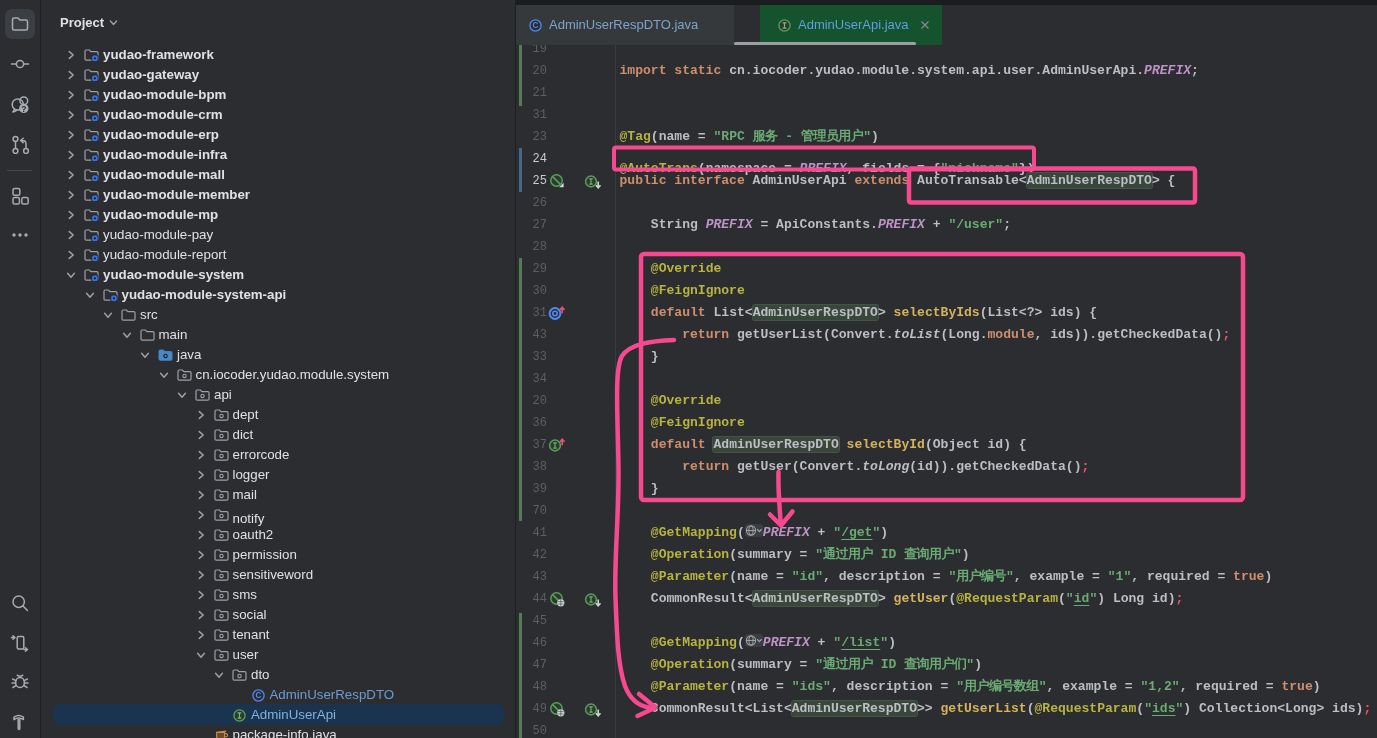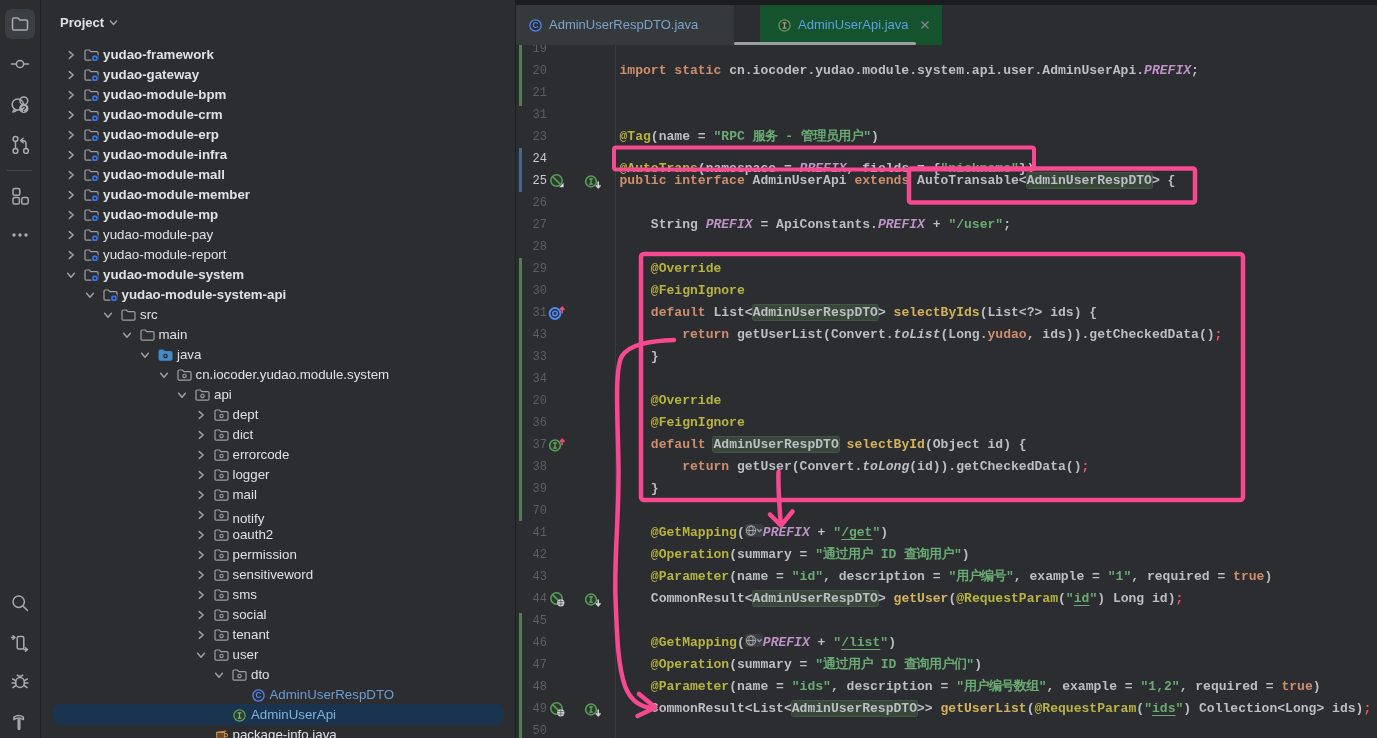--- a/index.html
+++ b/index.html
@@ -717,21 +717,21 @@
 <div class="cl" style="top:37px"></div>
 <div class="cl" style="top:81px"><span class="a">@Tag</span>(name = <span class="s">"RPC <i class="z">服</i><i class="z">务</i> - <i class="z">管</i><i class="z">理</i><i class="z">员</i><i class="z">用</i><i class="z">户</i>"</span>)</div>
 <div class="cl" style="top:113px"><span class="a">@AutoTrans</span>(namespace = <span class="c">PREFIX</span>, fields = {<span class="s">"nickname"</span>})</div>
 <div class="cl" style="top:125px"><span class="k">public interface</span> AdminUserApi <span class="k">extends</span> AutoTransable&lt;<span class="hl">AdminUserRespDTO</span>&gt; {</div>
 <div class="cl" style="top:147px"></div>
 <div class="cl" style="top:169px">    String <span class="c">PREFIX</span> = ApiConstants.<span class="c">PREFIX</span> + <span class="s">"/user"</span>;</div>
 <div class="cl" style="top:191px"></div>
 <div class="cl" style="top:213px">    <span class="a">@Override</span></div>
 <div class="cl" style="top:235px">    <span class="a">@FeignIgnore</span></div>
 <div class="cl" style="top:257px">    <span class="k">default</span> List&lt;<span class="hl">AdminUserRespDTO</span>&gt; <span class="m">selectByIds</span>(List&lt;?&gt; ids) {</div>
-<div class="cl" style="top:279px">        <span class="k">return</span> getUserList(Convert.<span class="it">toList</span>(Long.<span class="k">yudao</span>, ids)).getCheckedData()<span class="r">;</span></div>
+<div class="cl" style="top:279px">        <span class="k">return</span> getUserList(Convert.<span class="it">toList</span>(Long.<span class="k">module</span>, ids)).getCheckedData()<span class="r">;</span></div>
 <div class="cl" style="top:301px">    }</div>
 <div class="cl" style="top:323px"></div>
 <div class="cl" style="top:345px">    <span class="a">@Override</span></div>
 <div class="cl" style="top:367px">    <span class="a">@FeignIgnore</span></div>
 <div class="cl" style="top:389px">    <span class="k">default</span> <span class="hl">AdminUserRespDTO</span> <span class="m">selectById</span>(Object id) {</div>
 <div class="cl" style="top:411px">        <span class="k">return</span> getUser(Convert.<span class="it">toLong</span>(id)).getCheckedData()<span class="r">;</span></div>
 <div class="cl" style="top:433px">    }</div>
 <div class="cl" style="top:455px"></div>
 <div class="cl" style="top:477px">    <span class="a">@GetMapping</span>(<span class="chip"><svg width="18" height="13" viewBox="0 0 18 13">
           <circle cx="6" cy="6.5" r="4.6" fill="none" stroke="#9da0a6" stroke-width="1.1"></circle>

